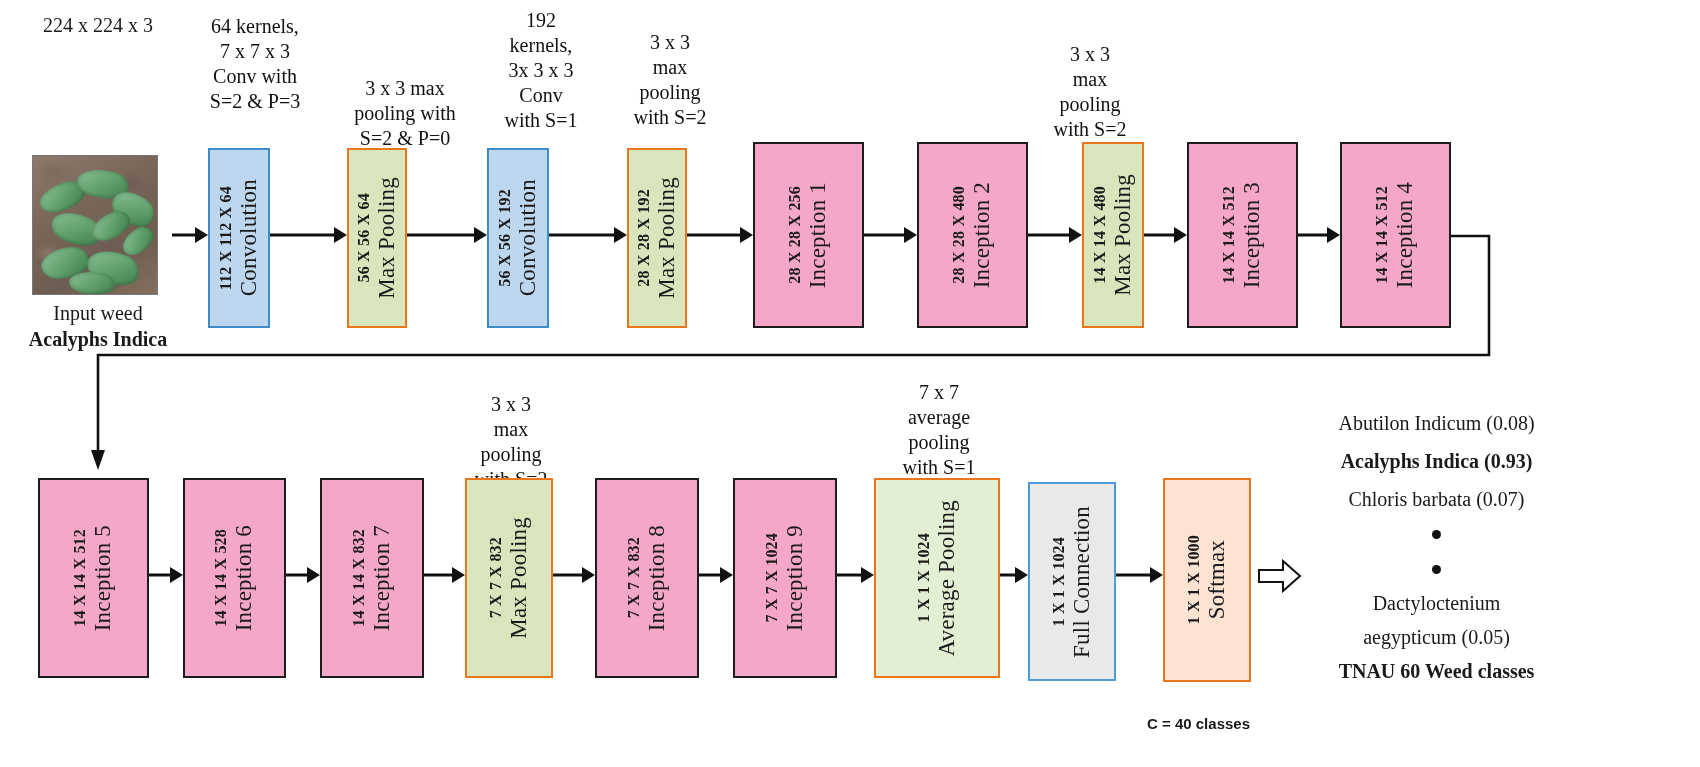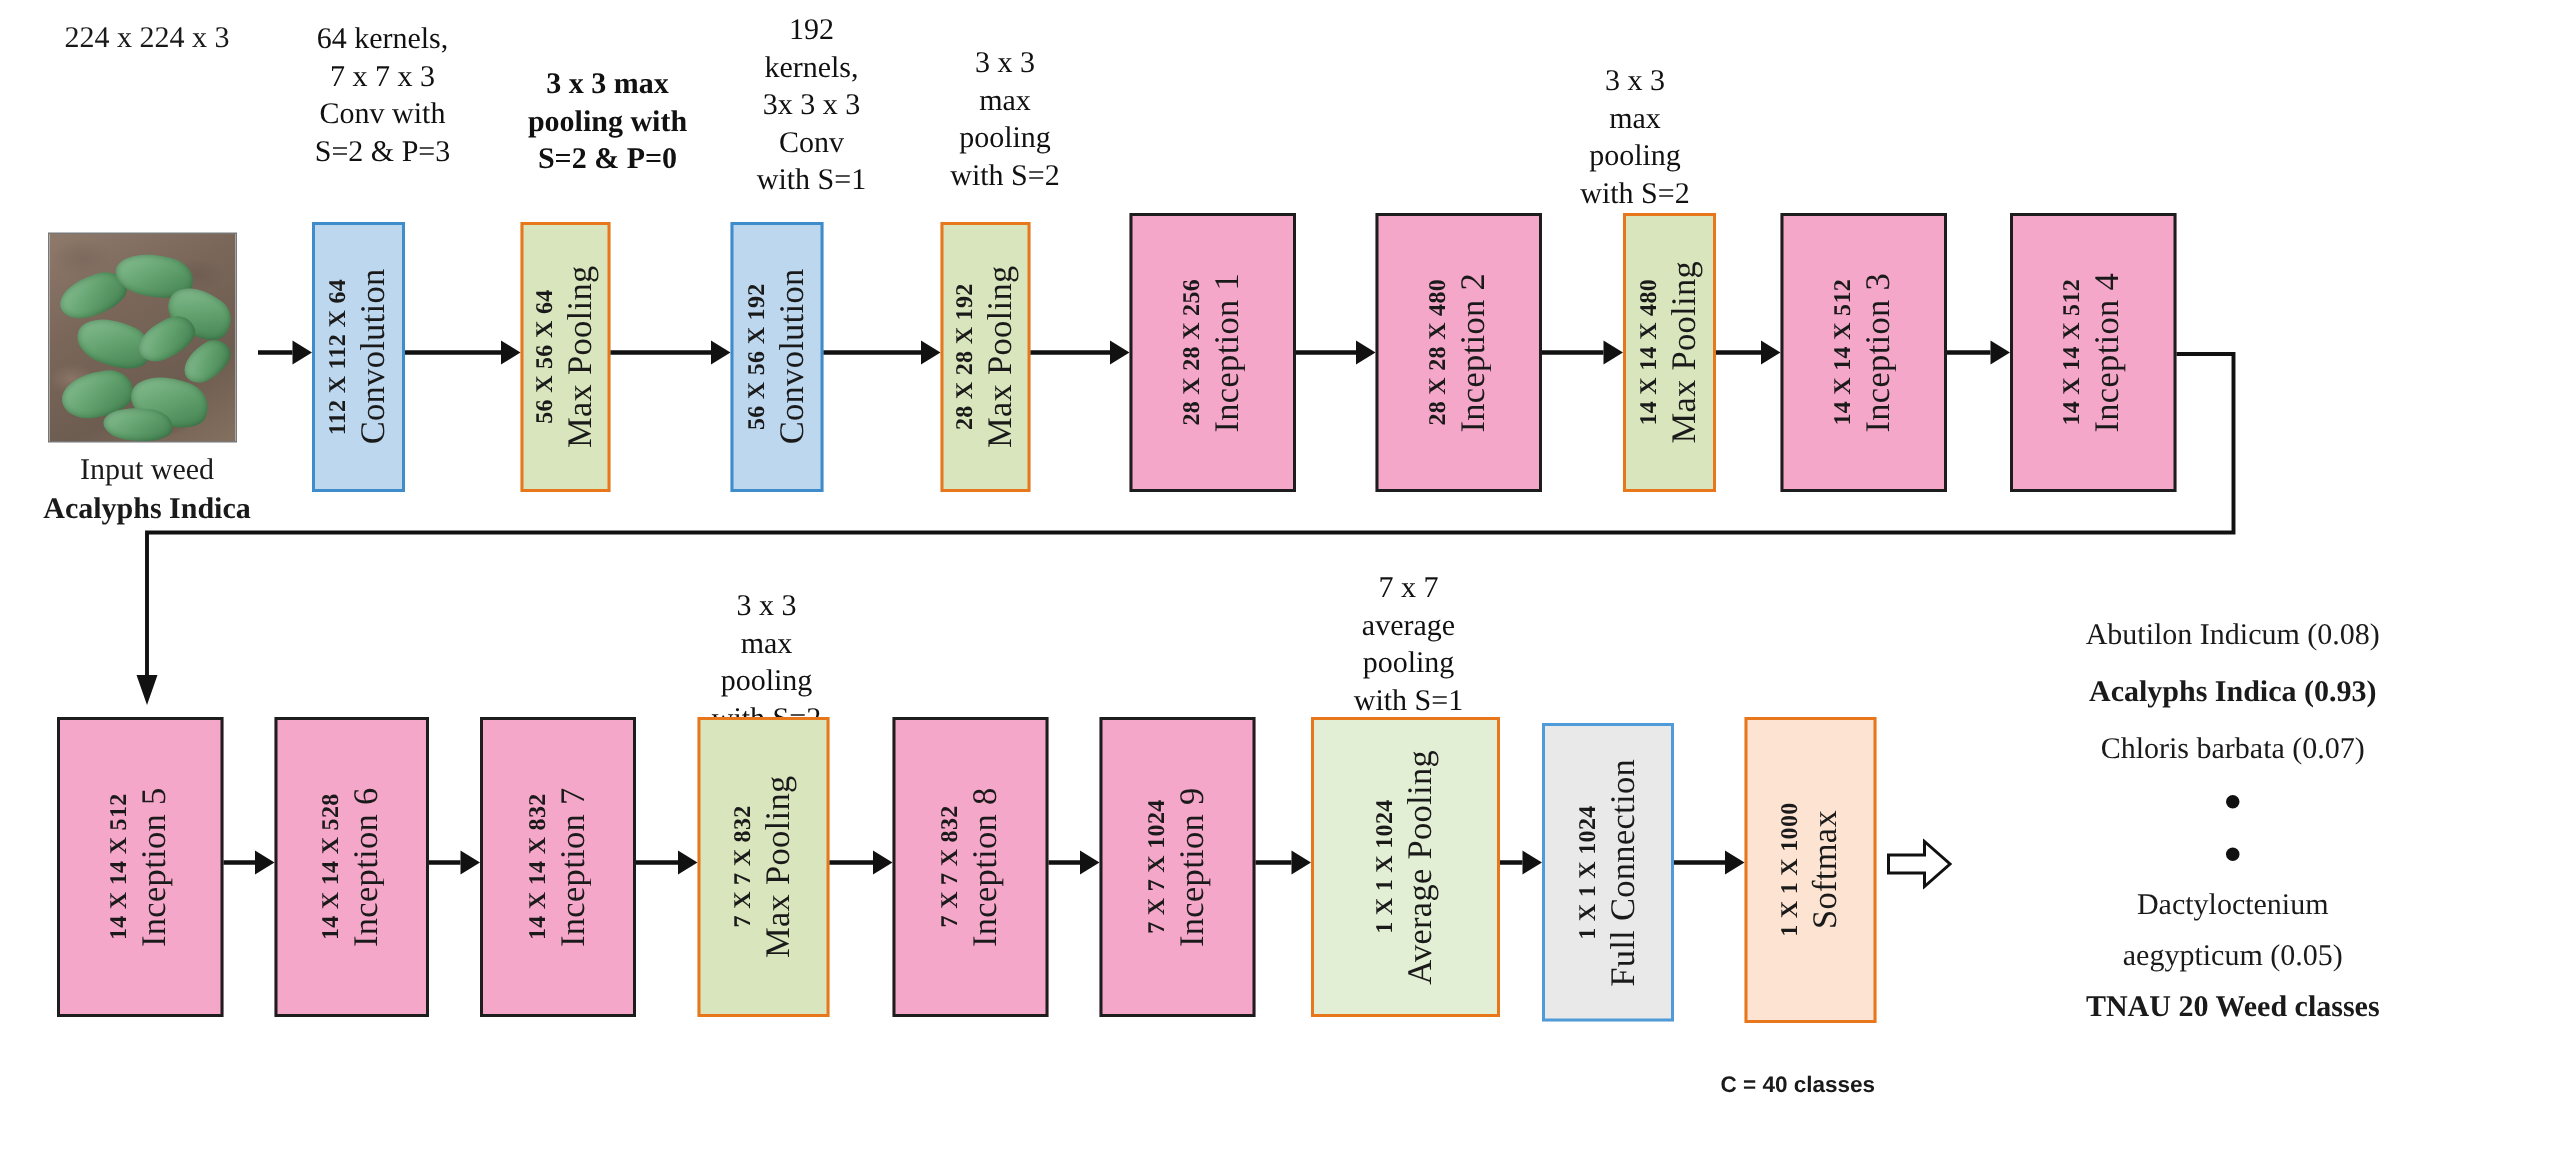--- a/index.html
+++ b/index.html
@@ -181,21 +181,21 @@
 
   <div class="img-cap" style="left:0px; top:300px; width:196px;">
     <div>Input weed</div>
     <div class="b">Acalyphs Indica</div>
   </div>
 
   <div class="cap" style="left:185px; top:14px;  width:140px;">64 kernels,
 7 x 7 x 3
 Conv with
 S=2 &amp; P=3</div>
-  <div class="cap" style="left:330px; top:44px;  width:150px;font-weight:bold;">3 x 3 max
+  <div class="cap" style="left:330px; top:76px;  width:150px;">3 x 3 max
 pooling with
 S=2 &amp; P=0</div>
   <div class="cap" style="left:486px; top:8px;   width:110px;">192
 kernels,
 3x 3 x 3
 Conv
 with S=1</div>
   <div class="cap" style="left:614px; top:30px;  width:112px;">3 x 3
 max
 pooling
@@ -398,24 +398,24 @@
     <div class="shaft" style="width:34px;"></div>
       <div class="head" style="left:34px;"></div>
     </div>
 
   <svg class="hollow-arrow" style="left:1258px; top:559px;" width="44" height="34" viewBox="0 0 44 34">
     <polygon points="1,11 25,11 25,2 42,17 25,32 25,23 1,23" fill="#ffffff" stroke="#111" stroke-width="2"></polygon>
   </svg>
 
   <div class="small-note" style="left:1147px; top:715px;">C = 40 classes</div>
 
-  <div class="clslist" style="left:1296px; top:404px; width:385px;">
+  <div class="clslist" style="left:1244px; top:404px; width:385px;">
     <div class="row">Abutilon Indicum (0.08)</div>
     <div class="row bold">Acalyphs Indica (0.93)</div>
     <div class="row">Chloris barbata (0.07)</div>
     <span class="dot"></span>
     <span class="dot" style="margin-top:26px;"></span>
     <div class="row" style="line-height:34px;">Dactyloctenium</div>
     <div class="row" style="line-height:34px;">aegypticum (0.05)</div>
-    <div class="row cls-footer" style="line-height:34px;">TNAU 20 Weed classes</div>
+    <div class="row cls-footer" style="line-height:34px;">TNAU 60 Weed classes</div>
   </div>
 
 </div>
 
 </body></html>

